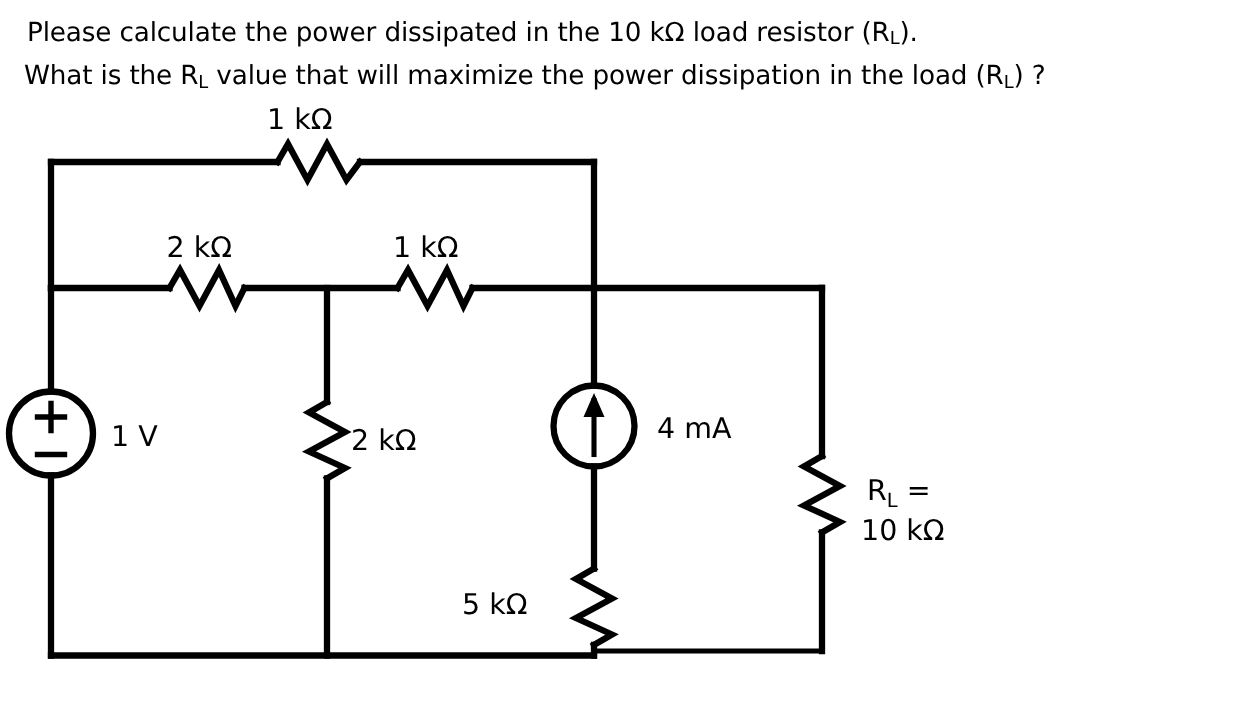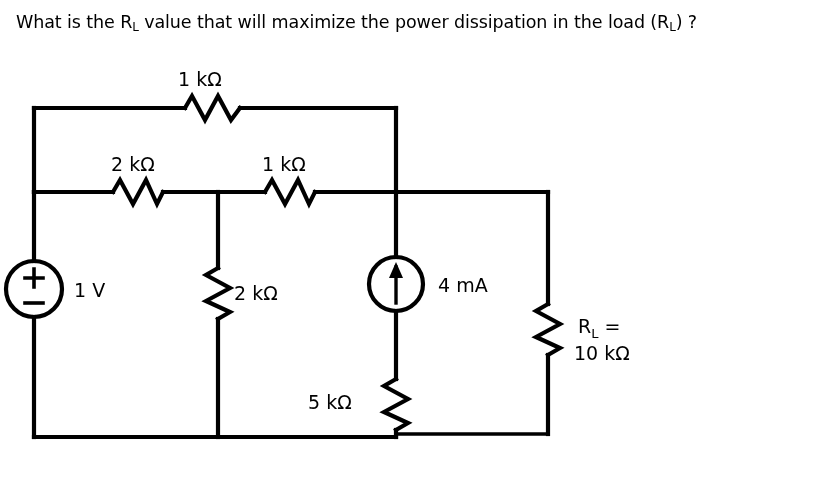--- a/index.html
+++ b/index.html
@@ -61,20 +61,21 @@
   .lbl-sub {
     font-size: 13px;
   }
 </style>
 </head>
 <body>
 
 <div id="page-root">
 
   <div class="question-block">
+    <div class="q-line q-line-1"><span>Please calculate the power dissipated in the 10 kΩ load resistor (R</span><sub>L</sub><span>).</span></div>
     <div class="q-line q-line-2"><span>What is the R</span><sub>L</sub><span> value that will maximize the power dissipation in the load (R</span><sub>L</sub><span>) ?</span></div>
   </div>
 
   <div id="circuit-figure">
     <svg id="circuit-svg" viewBox="0 0 827 411" xmlns="http://www.w3.org/2000/svg">
 
       <g fill="none" stroke="#000000" stroke-width="4.2" stroke-linecap="square" stroke-linejoin="miter">
 
         <path d="M 34 52 L 185 52"></path>
 

